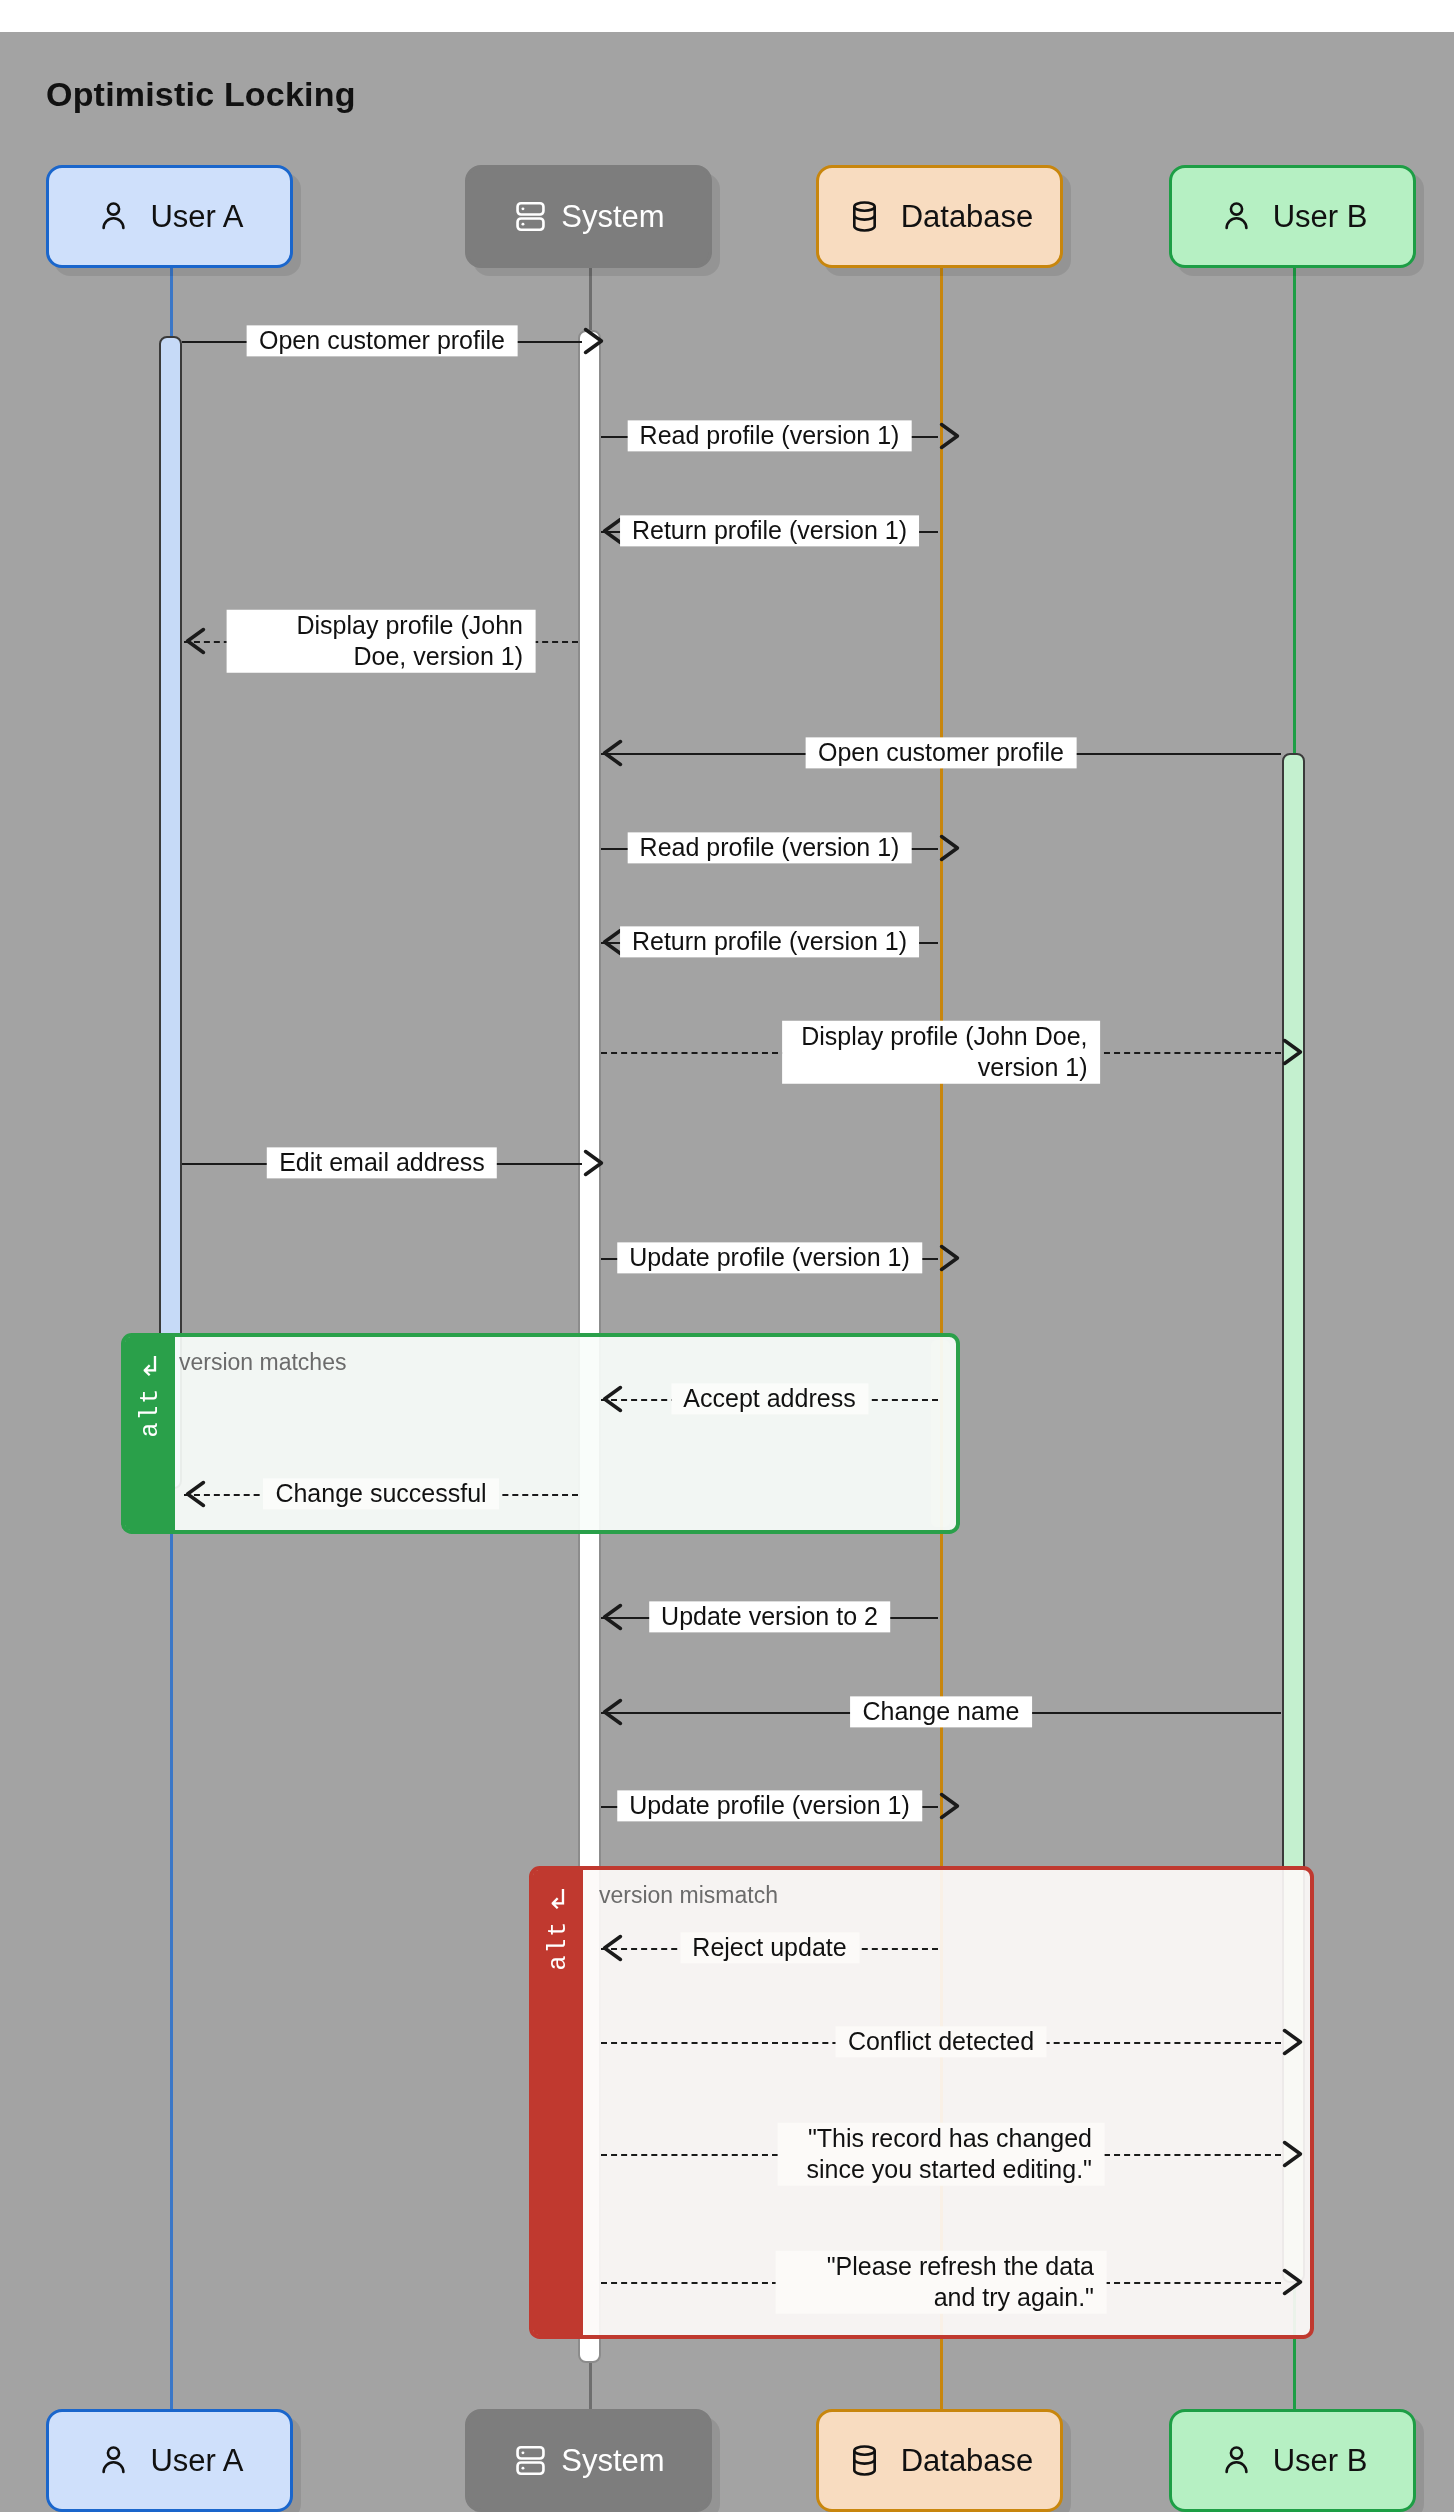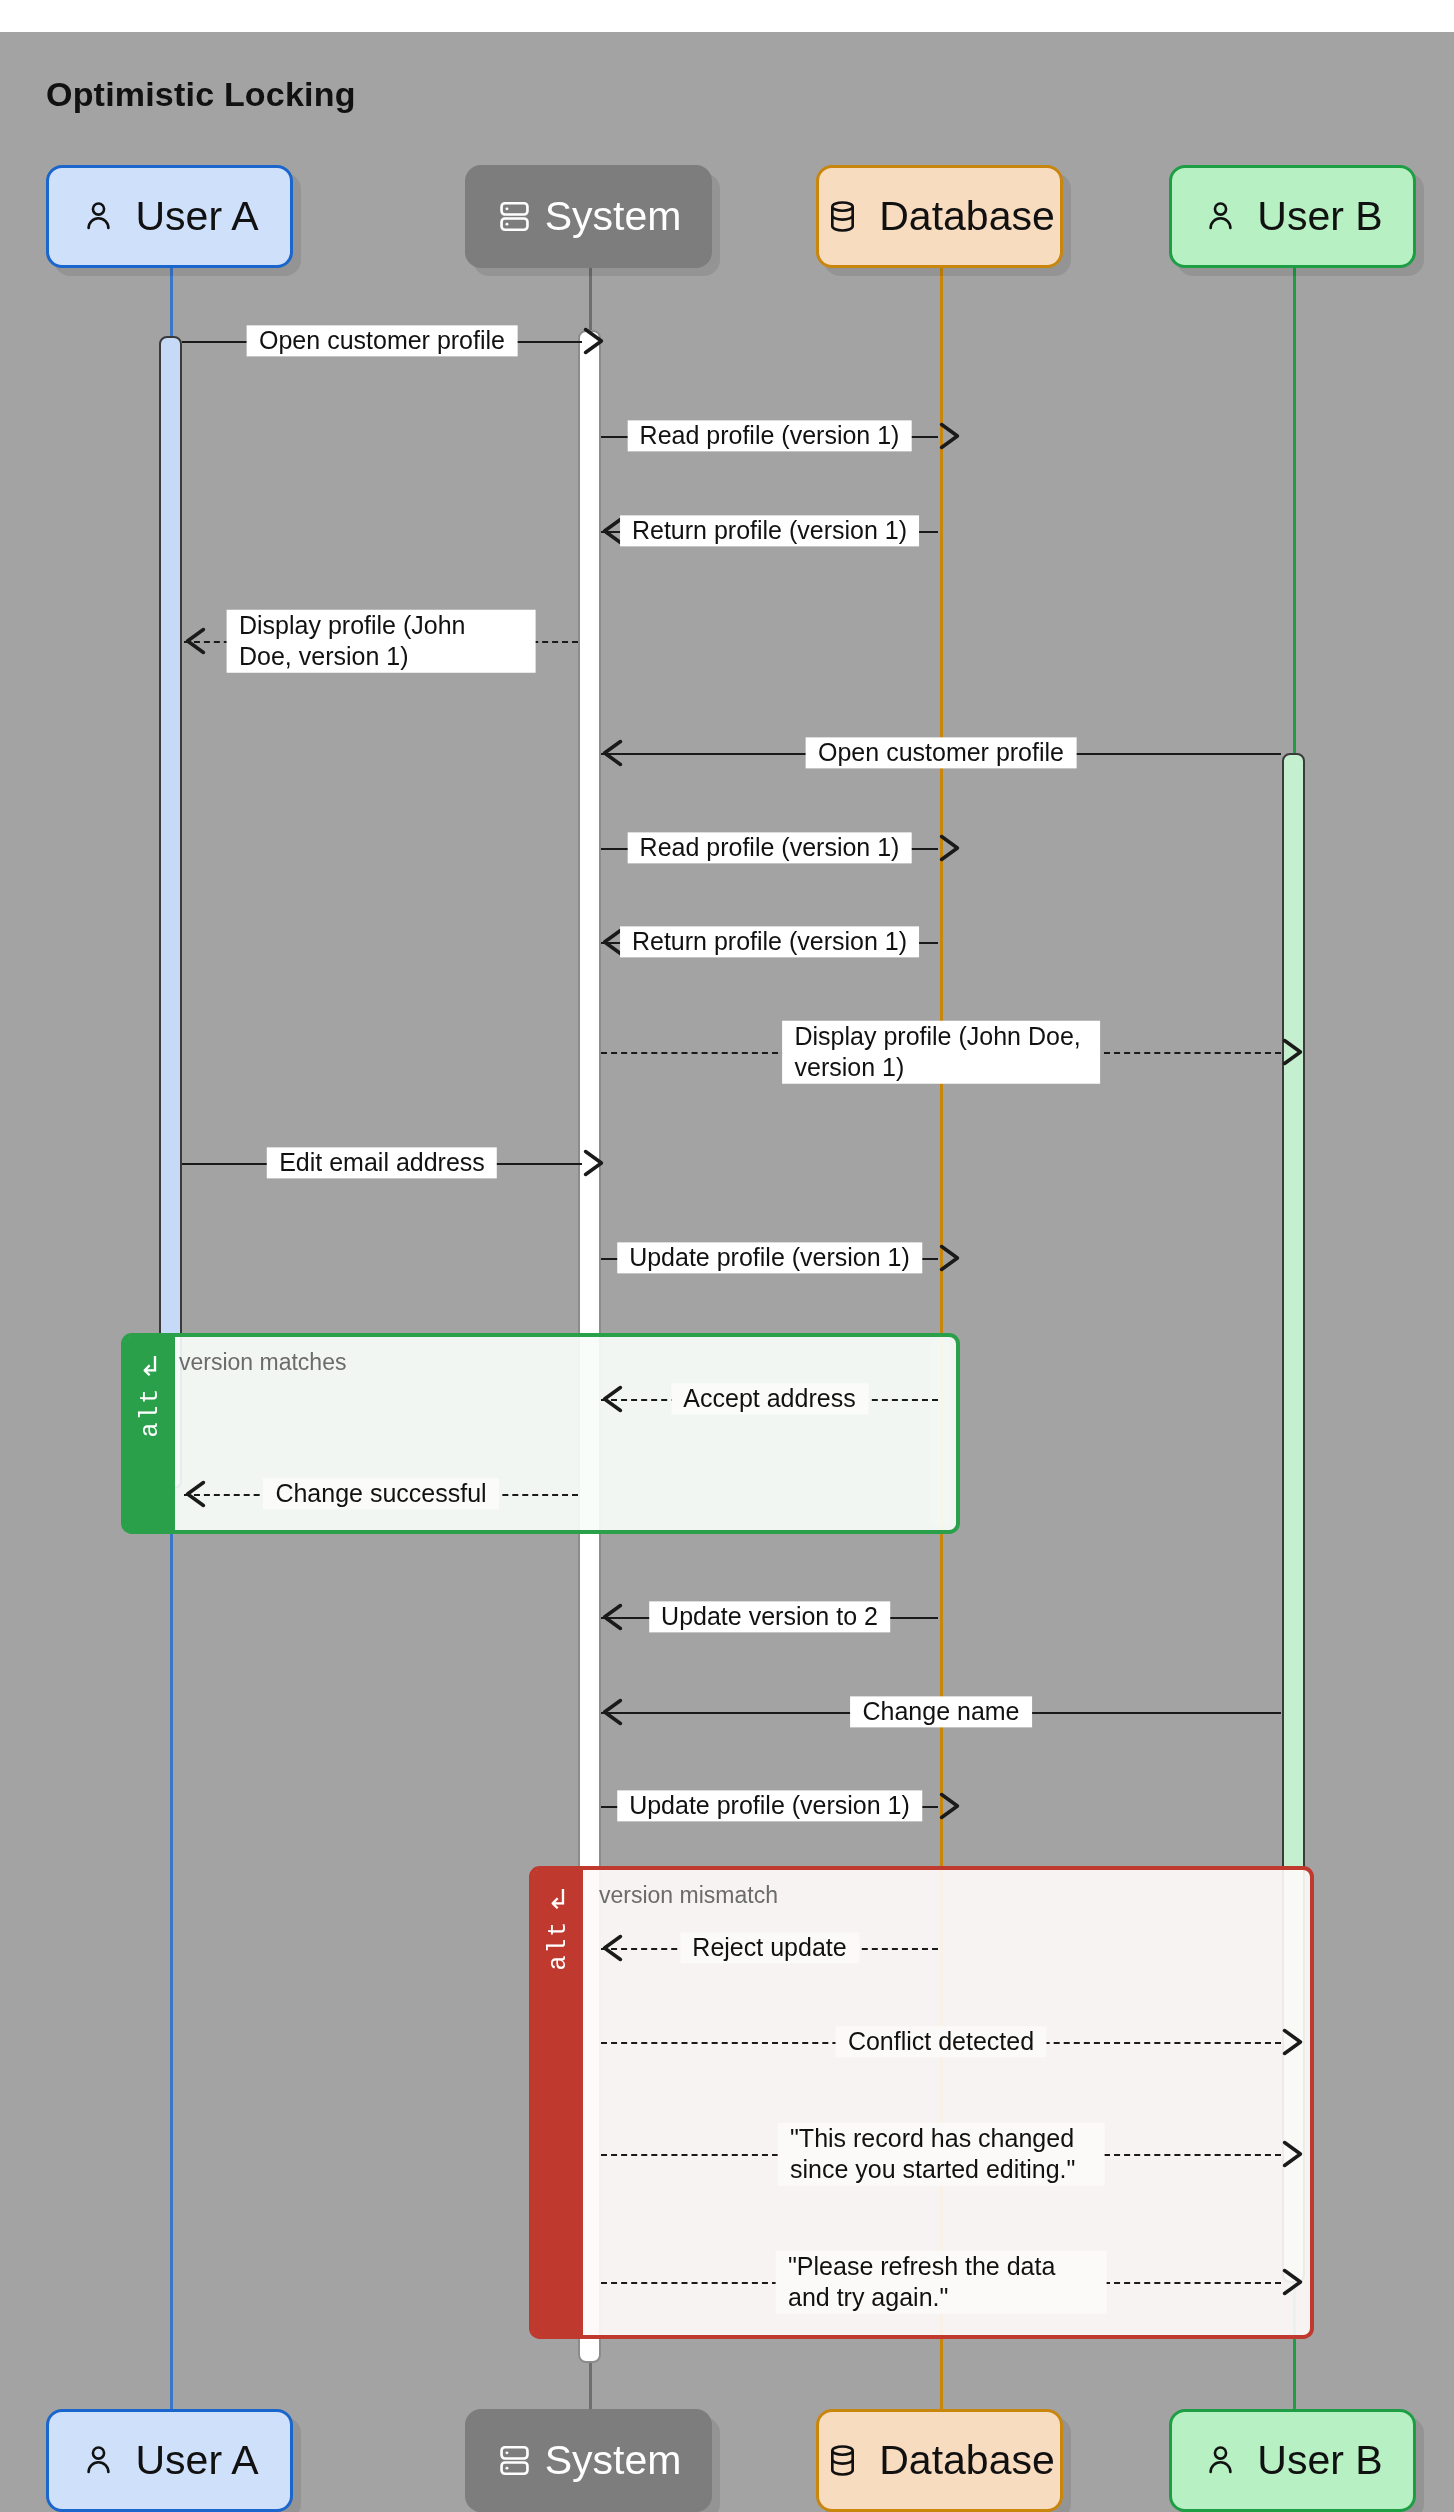--- a/index.html
+++ b/index.html
@@ -5,21 +5,21 @@
   html,body{margin:0;padding:0;background:#ffffff;}
   body{font-family:"Liberation Sans",sans-serif;}
   #stage{position:relative;width:1454px;height:2512px;background:#a3a3a3;overflow:hidden;margin-top:32px;}
 
   #title{position:absolute;left:46px;top:43px;font-size:34px;font-weight:700;color:#111;letter-spacing:0.2px;}
 
   
   .pbox{position:absolute;width:247px;height:103px;border-radius:16px;border:3.6px solid;
         display:flex;align-items:center;justify-content:center;gap:18px;
         box-shadow:8px 8px 0 0 rgba(0,0,0,.085);box-sizing:border-box;}
-  .pbox .plabel{font-size:41px;font-weight:400;white-space:nowrap;}
+  .pbox .plabel{font-size:31px;font-weight:400;white-space:nowrap;}
   .pbox .picon{width:37px;height:41px;flex:0 0 auto;display:block;}
 
   .p-usera{background:#cfe0fb;border-color:#1a66cc;color:#111;}
   .p-system{background:#7d7d7d;border-color:#7d7d7d;color:#fff;gap:12px;}
   .p-database{background:#f8dcc0;border-color:#c8860d;color:#111;}
   .p-userb{background:#b6f0c3;border-color:#1d9e45;color:#111;}
 
   
   .lifeline{position:absolute;width:2.7px;}
   .ll-usera{background:#3b77c7;}
@@ -32,21 +32,21 @@
   .act-blue{background:#c6daf7;}
   .act-gray{background:#ffffff;border-color:#8c8c8c;}
   .act-green{background:#c4f0cf;}
   .act-orange{background:#f6e4d1;border-color:#b5b5b5;}
 
   
   .msg{position:absolute;height:0;}
   .msg .line{position:absolute;left:0;right:0;top:0;height:0;border-top:2.7px solid #1a1a1a;}
   .msg.dashed .line{border-top-style:dashed;border-top-width:2.7px;}
   .msg .caplabel{position:absolute;top:50%;left:50%;transform:translate(-50%,-50%);
-       background:#fff;padding:0 12.4px;font-size:25px;color:#111;white-space:nowrap;line-height:1.25;text-align:left;}
+       background:#fff;padding:0 12.4px;font-size:25px;color:#111;white-space:nowrap;line-height:1.25;text-align:right;}
   .msg .caplabel.two{white-space:normal;width:267px;}
   .msg .arrow{position:absolute;top:0;width:0;height:0;}
   .msg .arrow svg{position:absolute;top:-15px;}
   .msg.onbox .caplabel{background:#fbfcfa;}
   .msg.onbox-red .caplabel{background:#fcfaf8;}
 
   
   .frag{position:absolute;border:4.4px solid;border-radius:10.7px;box-sizing:border-box;}
   .frag.green{border-color:#2aa04a;background:rgba(249,253,250,.92);}
   .frag.red{border-color:#c0392f;background:rgba(253,250,248,.92);}

